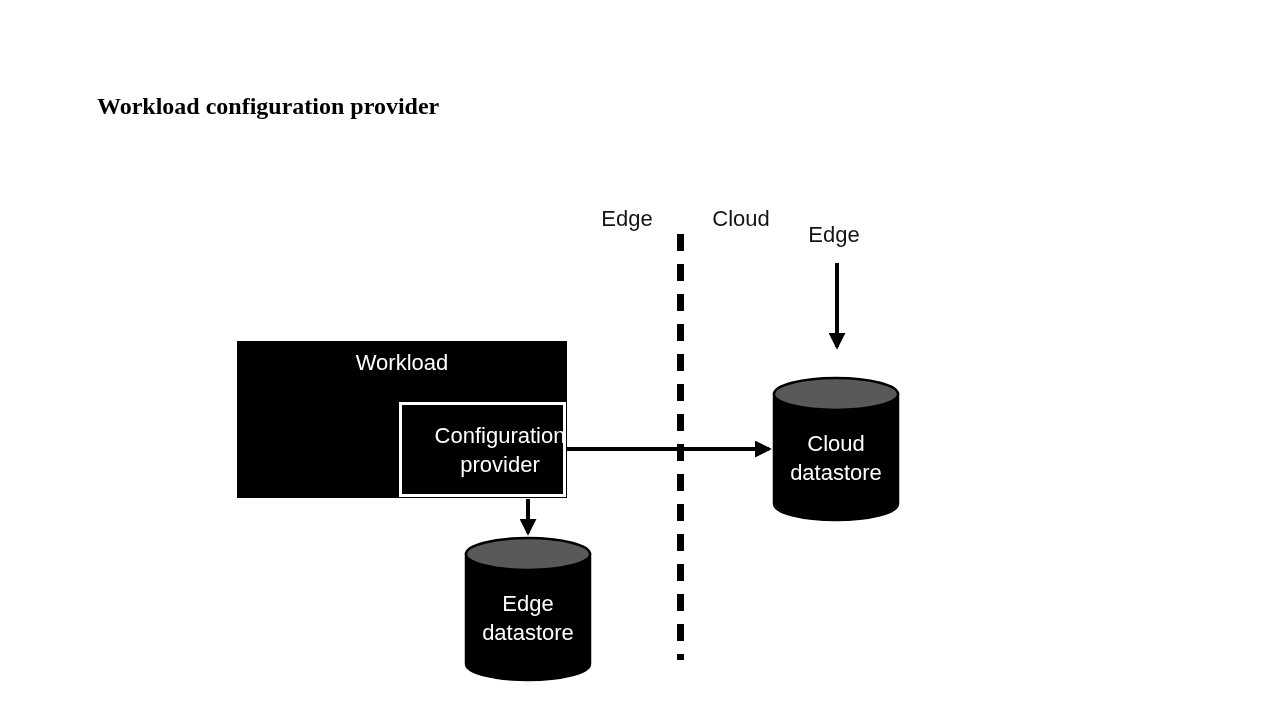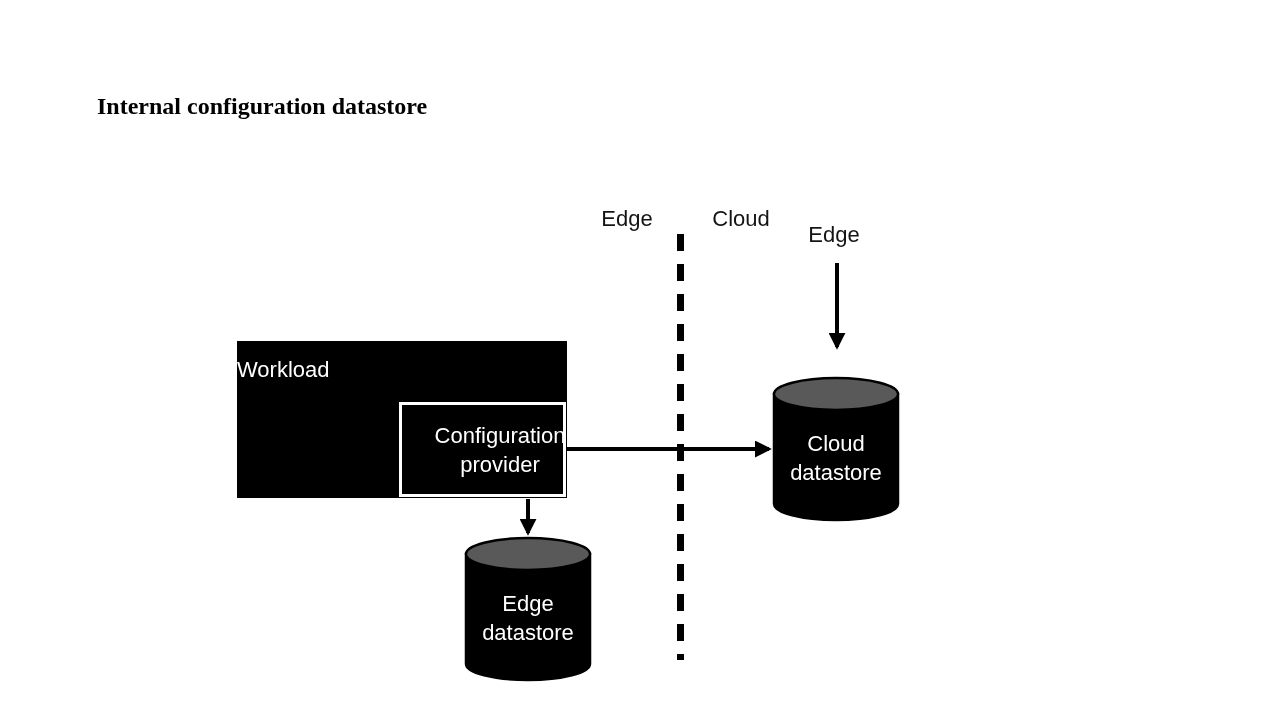--- a/index.html
+++ b/index.html
@@ -46,21 +46,22 @@
 
   .workload-box {
     position: absolute;
     left: 237px;
     top: 341px;
     width: 330px;
     height: 157px;
     background: #000000;
   }
   .workload-label {
-    margin-top: 16px;
+    margin-top: 9px;
+    text-align: center;
     color: #ffffff;
     font-size: 22px;
   }
 
   .config-box {
     position: absolute;
     left: 162px;
     top: 61px;
     width: 167px;
     height: 95px;
@@ -95,21 +96,21 @@
     font-size: 22px;
     line-height: 29px;
   }
   .cyl-label span { display: block; }
 </style>
 </head>
 <body>
 
 <div class="canvas">
 
-  <div class="diagram-title">Internal configuration datastore</div>
+  <div class="diagram-title">Workload configuration provider</div>
 
   <div class="zone-label edge">Edge</div>
   <div class="zone-label cloud">Cloud</div>
   <div class="zone-label edits">Edge</div>
 
   <svg class="overlay" width="1280" height="720" viewBox="0 0 1280 720">
     <defs>
       <marker id="ah" viewBox="0 0 12 12" refX="10" refY="6" markerWidth="17" markerHeight="17" markerUnits="userSpaceOnUse" orient="auto">
         <path d="M0,0 L12,6 L0,12 Z" fill="#000000"></path>
       </marker>

